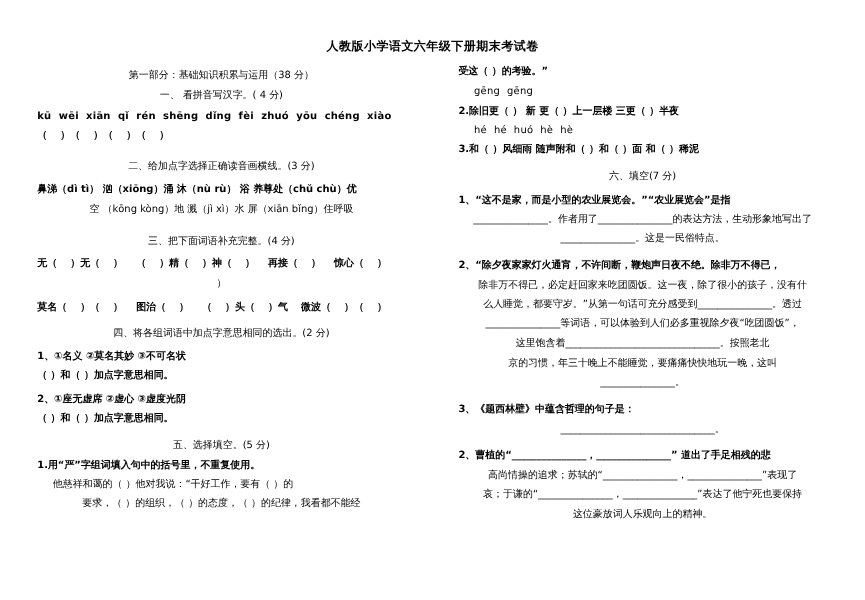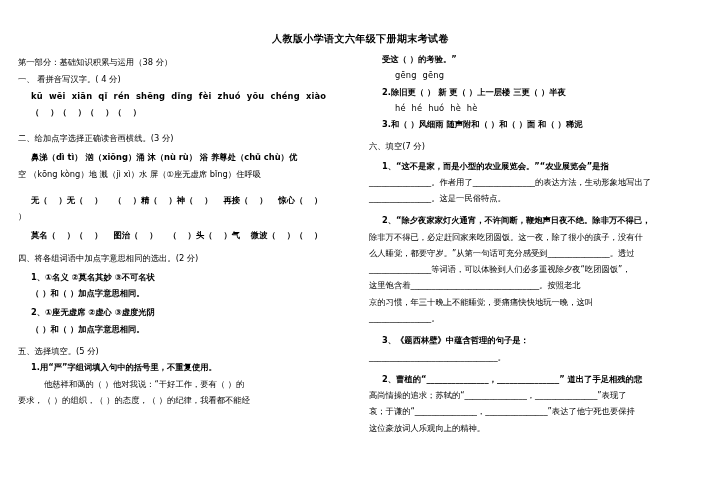--- a/index.html
+++ b/index.html
@@ -38,21 +38,21 @@
     width: 333px;
     font-size: 8.3px;
     line-height: 1.72;
   }
   .col.right {
     padding-top: 0px;
   }
   p {
     margin: 0 0 2px 0;
   }
-  .ind1 { text-indent: 0; }
+  .ind1 { text-indent: 0; text-align: center; }
   .ind2 { padding-left: 13px; font-weight: bold; }
   .ind3 { padding-left: 26px; }
   .pinyin {
     letter-spacing: 0.2px;
     word-spacing: 3px;
   }
   .wide {
     word-spacing: 8px;
   }
   .sec {
@@ -70,22 +70,23 @@
   <div class="cols">
     <div class="col left">
       <p class="ind1 sec">第一部分：基础知识积累与运用（38 分）</p>
       <p class="ind1 sec">一、   看拼音写汉字。( 4 分)</p>
       <p class="ind2 pinyin">kū   wēi      xiān qǐ   rén shēng dǐng fèi      zhuó yōu chéng xiào</p>
       <p class="ind2 wide">（     ）（     ）（                 ）（                 ）</p>
       <div class="gap-md"></div>
       <p class="ind1 sec">二、给加点字选择正确读音画横线。(3 分)</p>
       <div class="gap-sm"></div>
       <p class="ind2">鼻涕（dì  tì）    汹（xiōng）涌    沐（nù rù）  浴   养尊处（chǔ chù）优</p>
-      <p class="ind1">空 （kōng kòng）地   溅（jì xì）水     屏（①座无虚席 bǐng）住呼吸</p>
+      <p class="ind1">空 （kōng kòng）地   溅（jì xì）水     屏（xiān bǐng）住呼吸</p>
       <div class="gap-md"></div>
+      <p class="ind1 sec">三、把下面词语补充完整。(4 分)</p>
       <div class="gap-sm"></div>
       <p class="ind2 wide">无（   ）无（   ）   （   ）精（   ）神（   ）   再接（   ）    惊心（   ）</p>
       <p class="ind1">）</p>
       <div class="gap-sm"></div>
       <p class="ind2 wide">莫名（   ）（   ）    图治（   ）   （   ）头（   ）气   微波（   ）（   ）</p>
       <div class="gap-sm"></div>
       <p class="ind1 sec">四、将各组词语中加点字意思相同的选出。(2 分)</p>
       <div class="gap-sm"></div>
       <p class="ind2">1、①名义    ②莫名其妙    ③不可名状</p>
       <p class="ind2">（   ）和（   ）加点字意思相同。</p>

